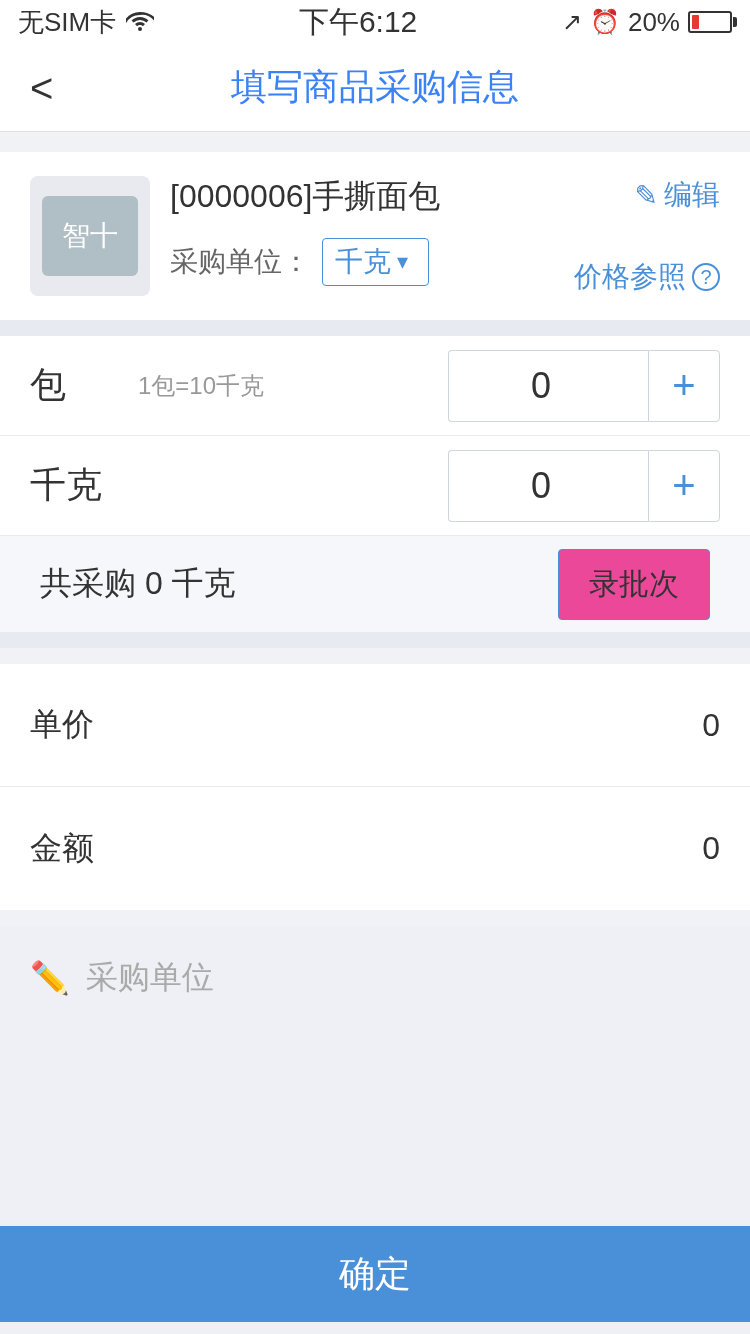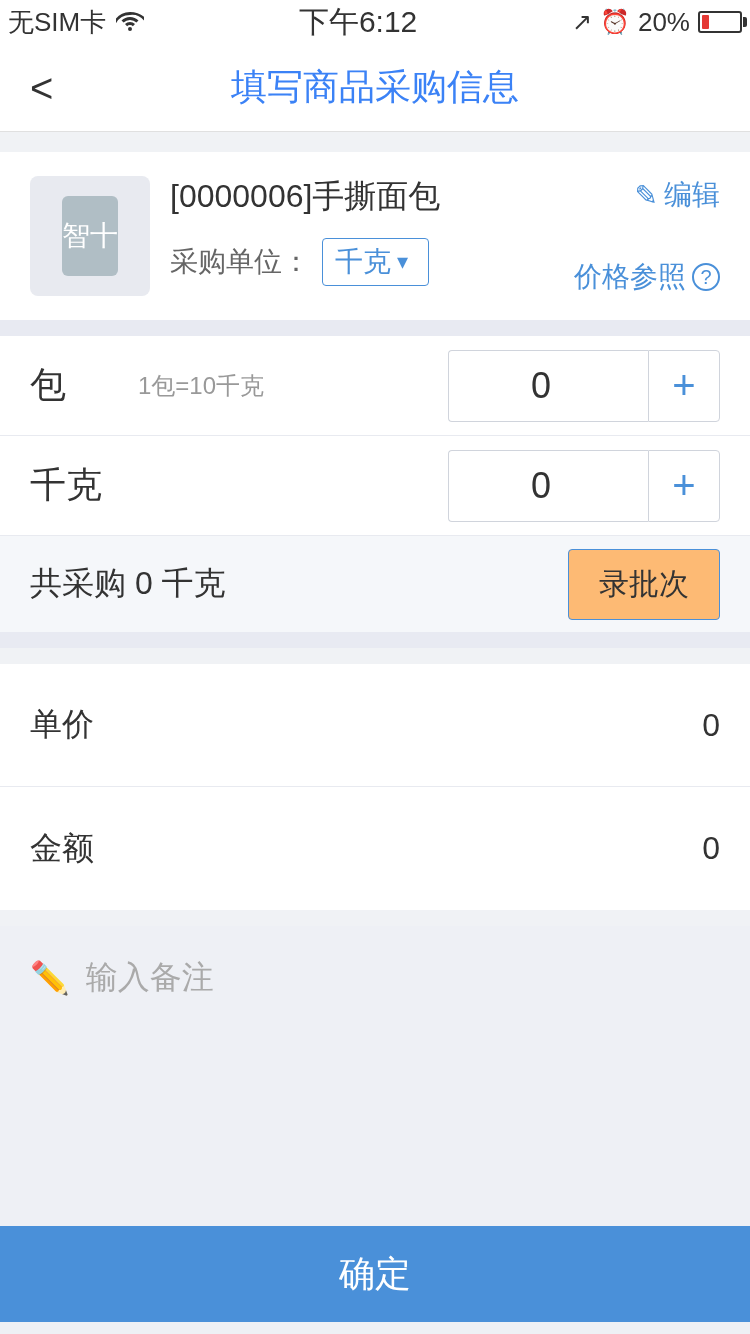--- a/index.html
+++ b/index.html
@@ -14,21 +14,21 @@
     }
 
     
     .status-bar {
       width: 750px;
       height: 44px;
       background: #fff;
       display: flex;
       align-items: center;
       justify-content: space-between;
-      padding: 0 8px;
+      padding: 0 18px;
       font-size: 28px;
     }
     .status-left {
       display: flex;
       align-items: center;
       gap: 10px;
       font-size: 26px;
       color: #333;
     }
     .status-center { font-size: 30px; font-weight: 500; }
@@ -109,21 +109,21 @@
       width: 120px;
       height: 120px;
       background: #e8eaf0;
       border-radius: 8px;
       display: flex;
       align-items: center;
       justify-content: center;
       flex-shrink: 0;
     }
     .product-image-inner {
-      width: 56px;
+      width: 96px;
       height: 80px;
       background: #b0bec5;
       border-radius: 6px;
       display: flex;
       align-items: center;
       justify-content: center;
       color: #fff;
       font-size: 28px;
     }
     .product-info {
@@ -253,34 +253,34 @@
       color: #4a90d9;
       cursor: pointer;
     }
 
     
     .total-row {
       background: #f5f7fa;
       display: flex;
       align-items: center;
       justify-content: space-between;
-      padding: 0 30px;
+      padding: 0 40px;
       height: 96px;
     }
     .total-text {
       font-size: 32px;
       color: #333;
     }
     .record-btn {
       border: 1.5px solid #4a90d9;
       border-radius: 4px;
       padding: 14px 30px;
       font-size: 30px;
       color: #333;
-      background: #fdba74;
+      background: #ec4899;
       cursor: pointer;
     }
 
     
     .price-section {
       background: #fff;
       margin-top: 16px;
     }
     .price-row {
       display: flex;
@@ -435,20 +435,20 @@
     <span class="price-value">0</span>
   </div>
   <div class="price-row">
     <span class="price-label">金额</span>
     <span class="price-value">0</span>
   </div>
 </div>
 
 <div class="notes-section">
   <span class="pencil-icon">✏️</span>
-  <span class="notes-placeholder">输入备注</span>
+  <span class="notes-placeholder">采购单位</span>
 </div>
 
 <div class="content-fill" style="height: 340px;"></div>
 
 <div class="confirm-btn">
   <span>确定</span>
 </div>
 
 </body></html>

